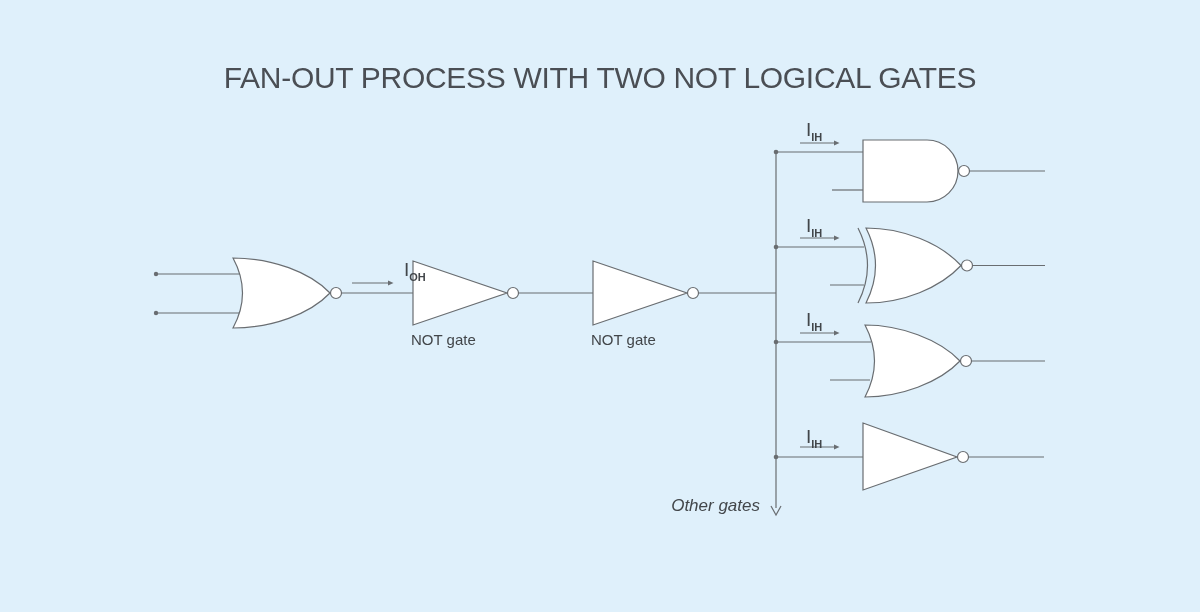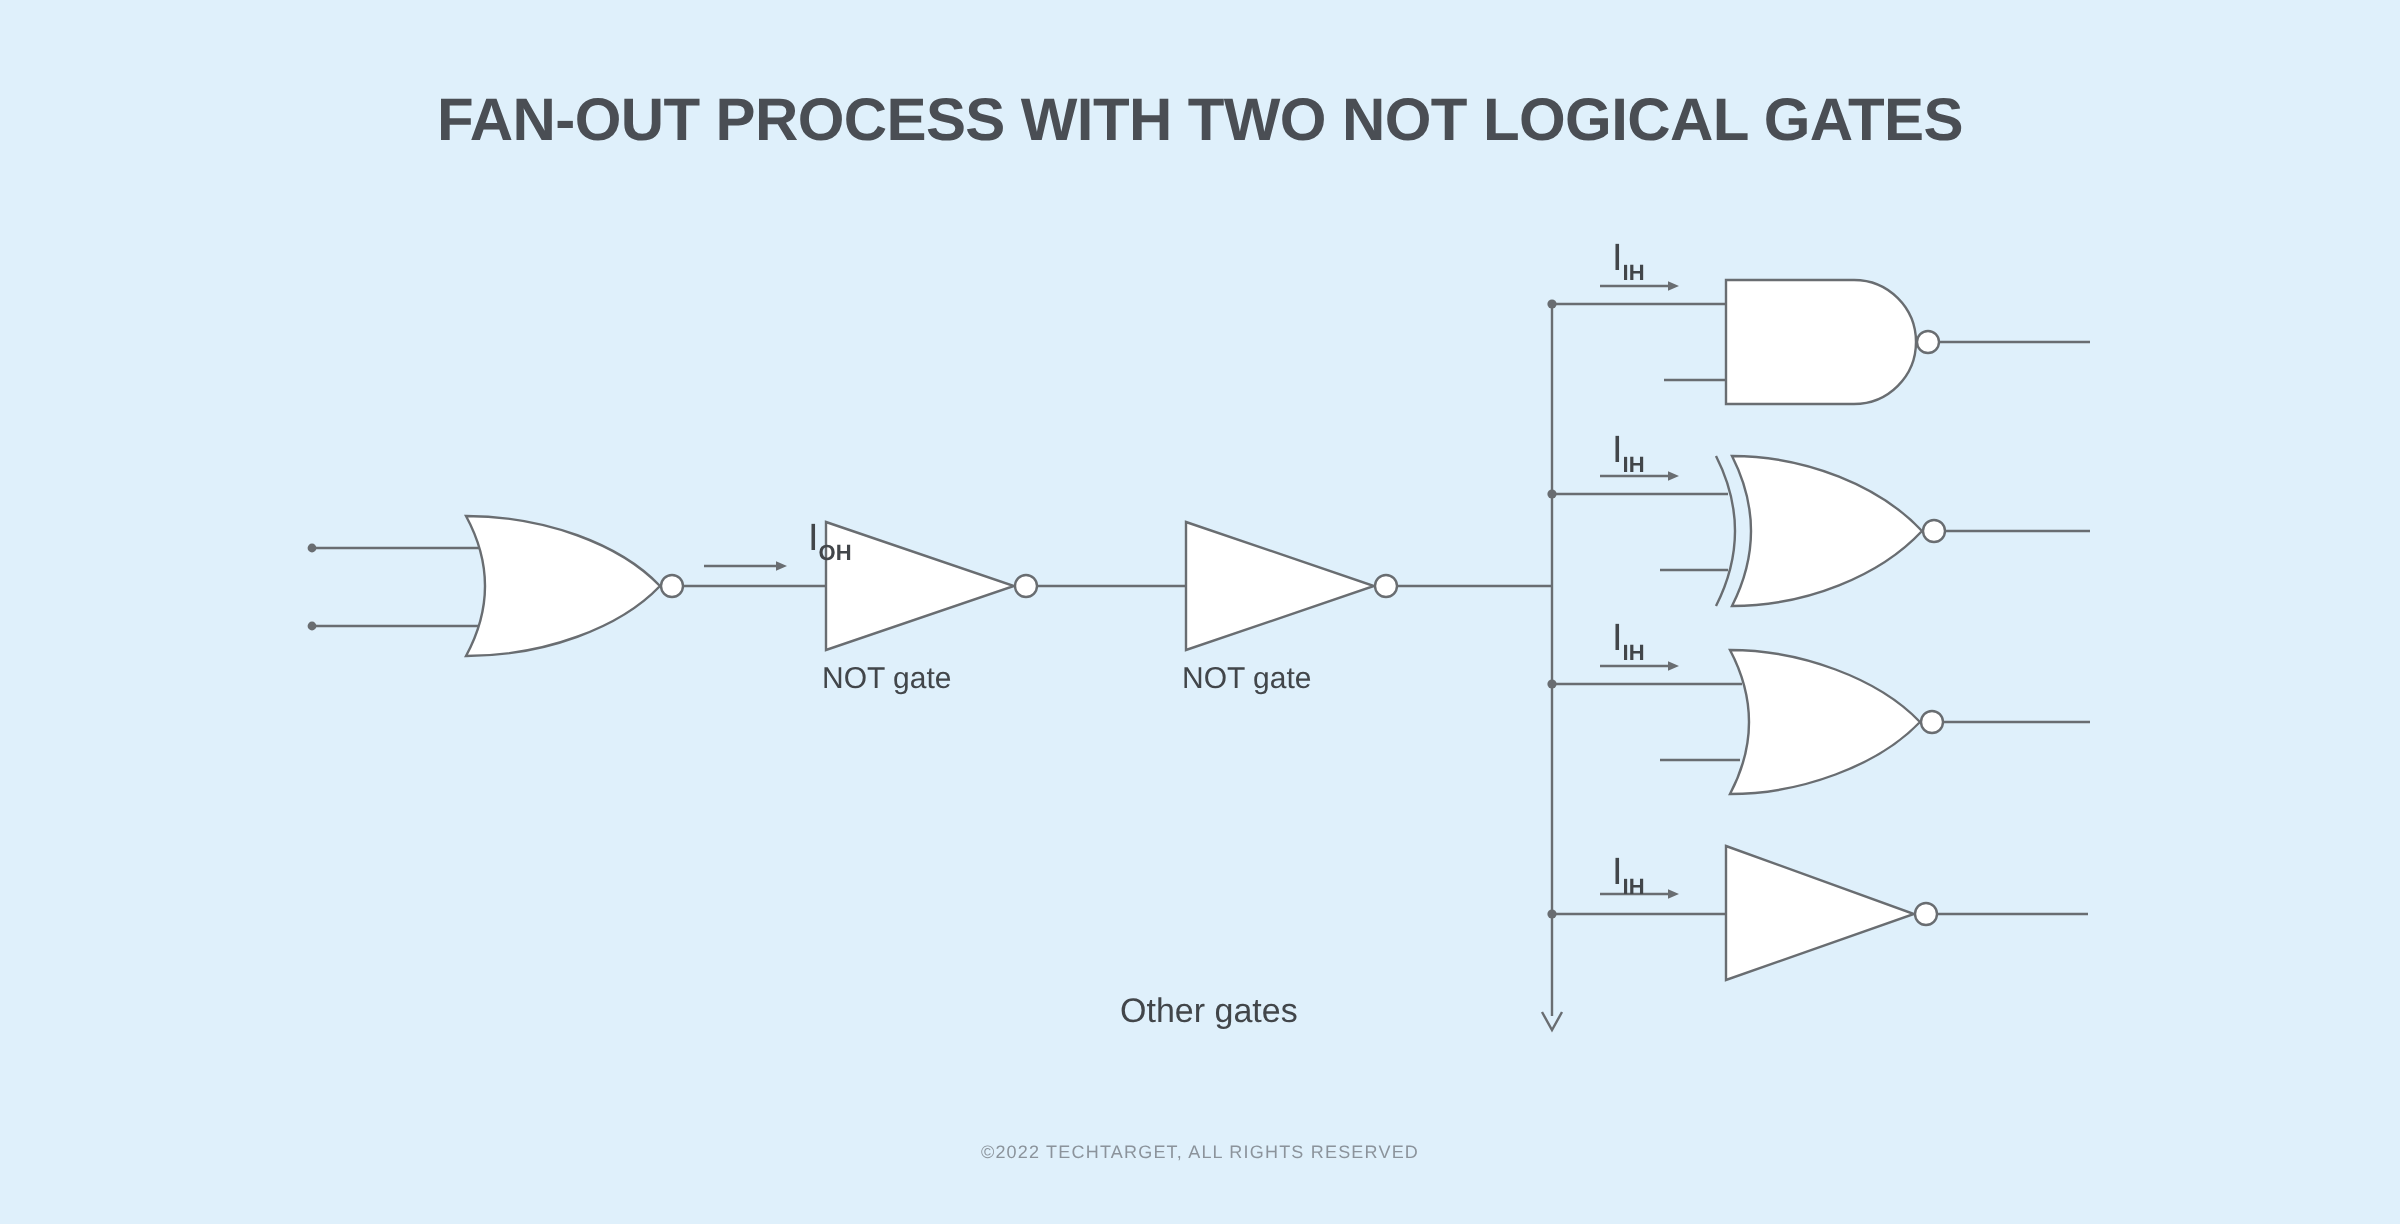--- a/index.html
+++ b/index.html
@@ -14,24 +14,24 @@
   body{font-family:"Liberation Sans", sans-serif;}
   .canvas{
     position:relative;
     width:1200px;height:612px;
     background:var(--background);
     overflow:hidden;
   }
   .title{
     position:absolute;top:44px;left:0;right:0;
     text-align:center;
-    font-size:30px;font-weight:bold;
+    font-size:30px;font-weight:normal;
     letter-spacing:-0.3px;
     color:var(--title-text);
-    margin:0;
+    margin:17px;
   }
   svg.circuit{position:absolute;left:0;top:0;}
   .wire{stroke:var(--line);stroke-width:1.2;fill:none;}
   .gate{fill:var(--gate-fill);stroke:var(--line);stroke-width:1.2;}
   .bubble{fill:var(--gate-fill);stroke:var(--line);stroke-width:1.2;}
   .dot{fill:var(--line);stroke:none;}
   .arrowhead{fill:var(--line);stroke:none;}
   .openhead{stroke:var(--line);stroke-width:1.2;fill:none;}
   .cur-label{
     position:absolute;
@@ -39,21 +39,22 @@
     line-height:19px;
   }
   .cur-label sub{font-size:11px;font-weight:bold;}
   .gate-label{
     position:absolute;
     font-size:15px;color:var(--label-text);
     line-height:17px;
   }
   .other-label{
     position:absolute;left:560px;top:496px;width:200px;
-    font-size:17px;color:var(--label-text);
+    text-align:right;
+    font-size:17px;color:var(--label-text);font-style:italic;
   }
   .footer{
     position:absolute;left:0;right:0;top:571px;
     text-align:center;
     font-size:9px;letter-spacing:0.6px;
     color:var(--footer-text);
   }
 </style>
 </head>
 <body>
@@ -159,15 +160,14 @@
   <div class="cur-label" style="left:806px;top:310px;"><span>I</span><sub>IH</sub></div>
 
   <div class="cur-label" style="left:806px;top:427px;"><span>I</span><sub>IH</sub></div>
 
   <div class="gate-label" style="left:411px;top:331px;">NOT gate</div>
 
   <div class="gate-label" style="left:591px;top:331px;">NOT gate</div>
 
   <div class="other-label">Other gates</div>
 
-  <div class="footer">©2022 TECHTARGET, ALL RIGHTS RESERVED</div>
 
 </div>
 
 </body></html>

